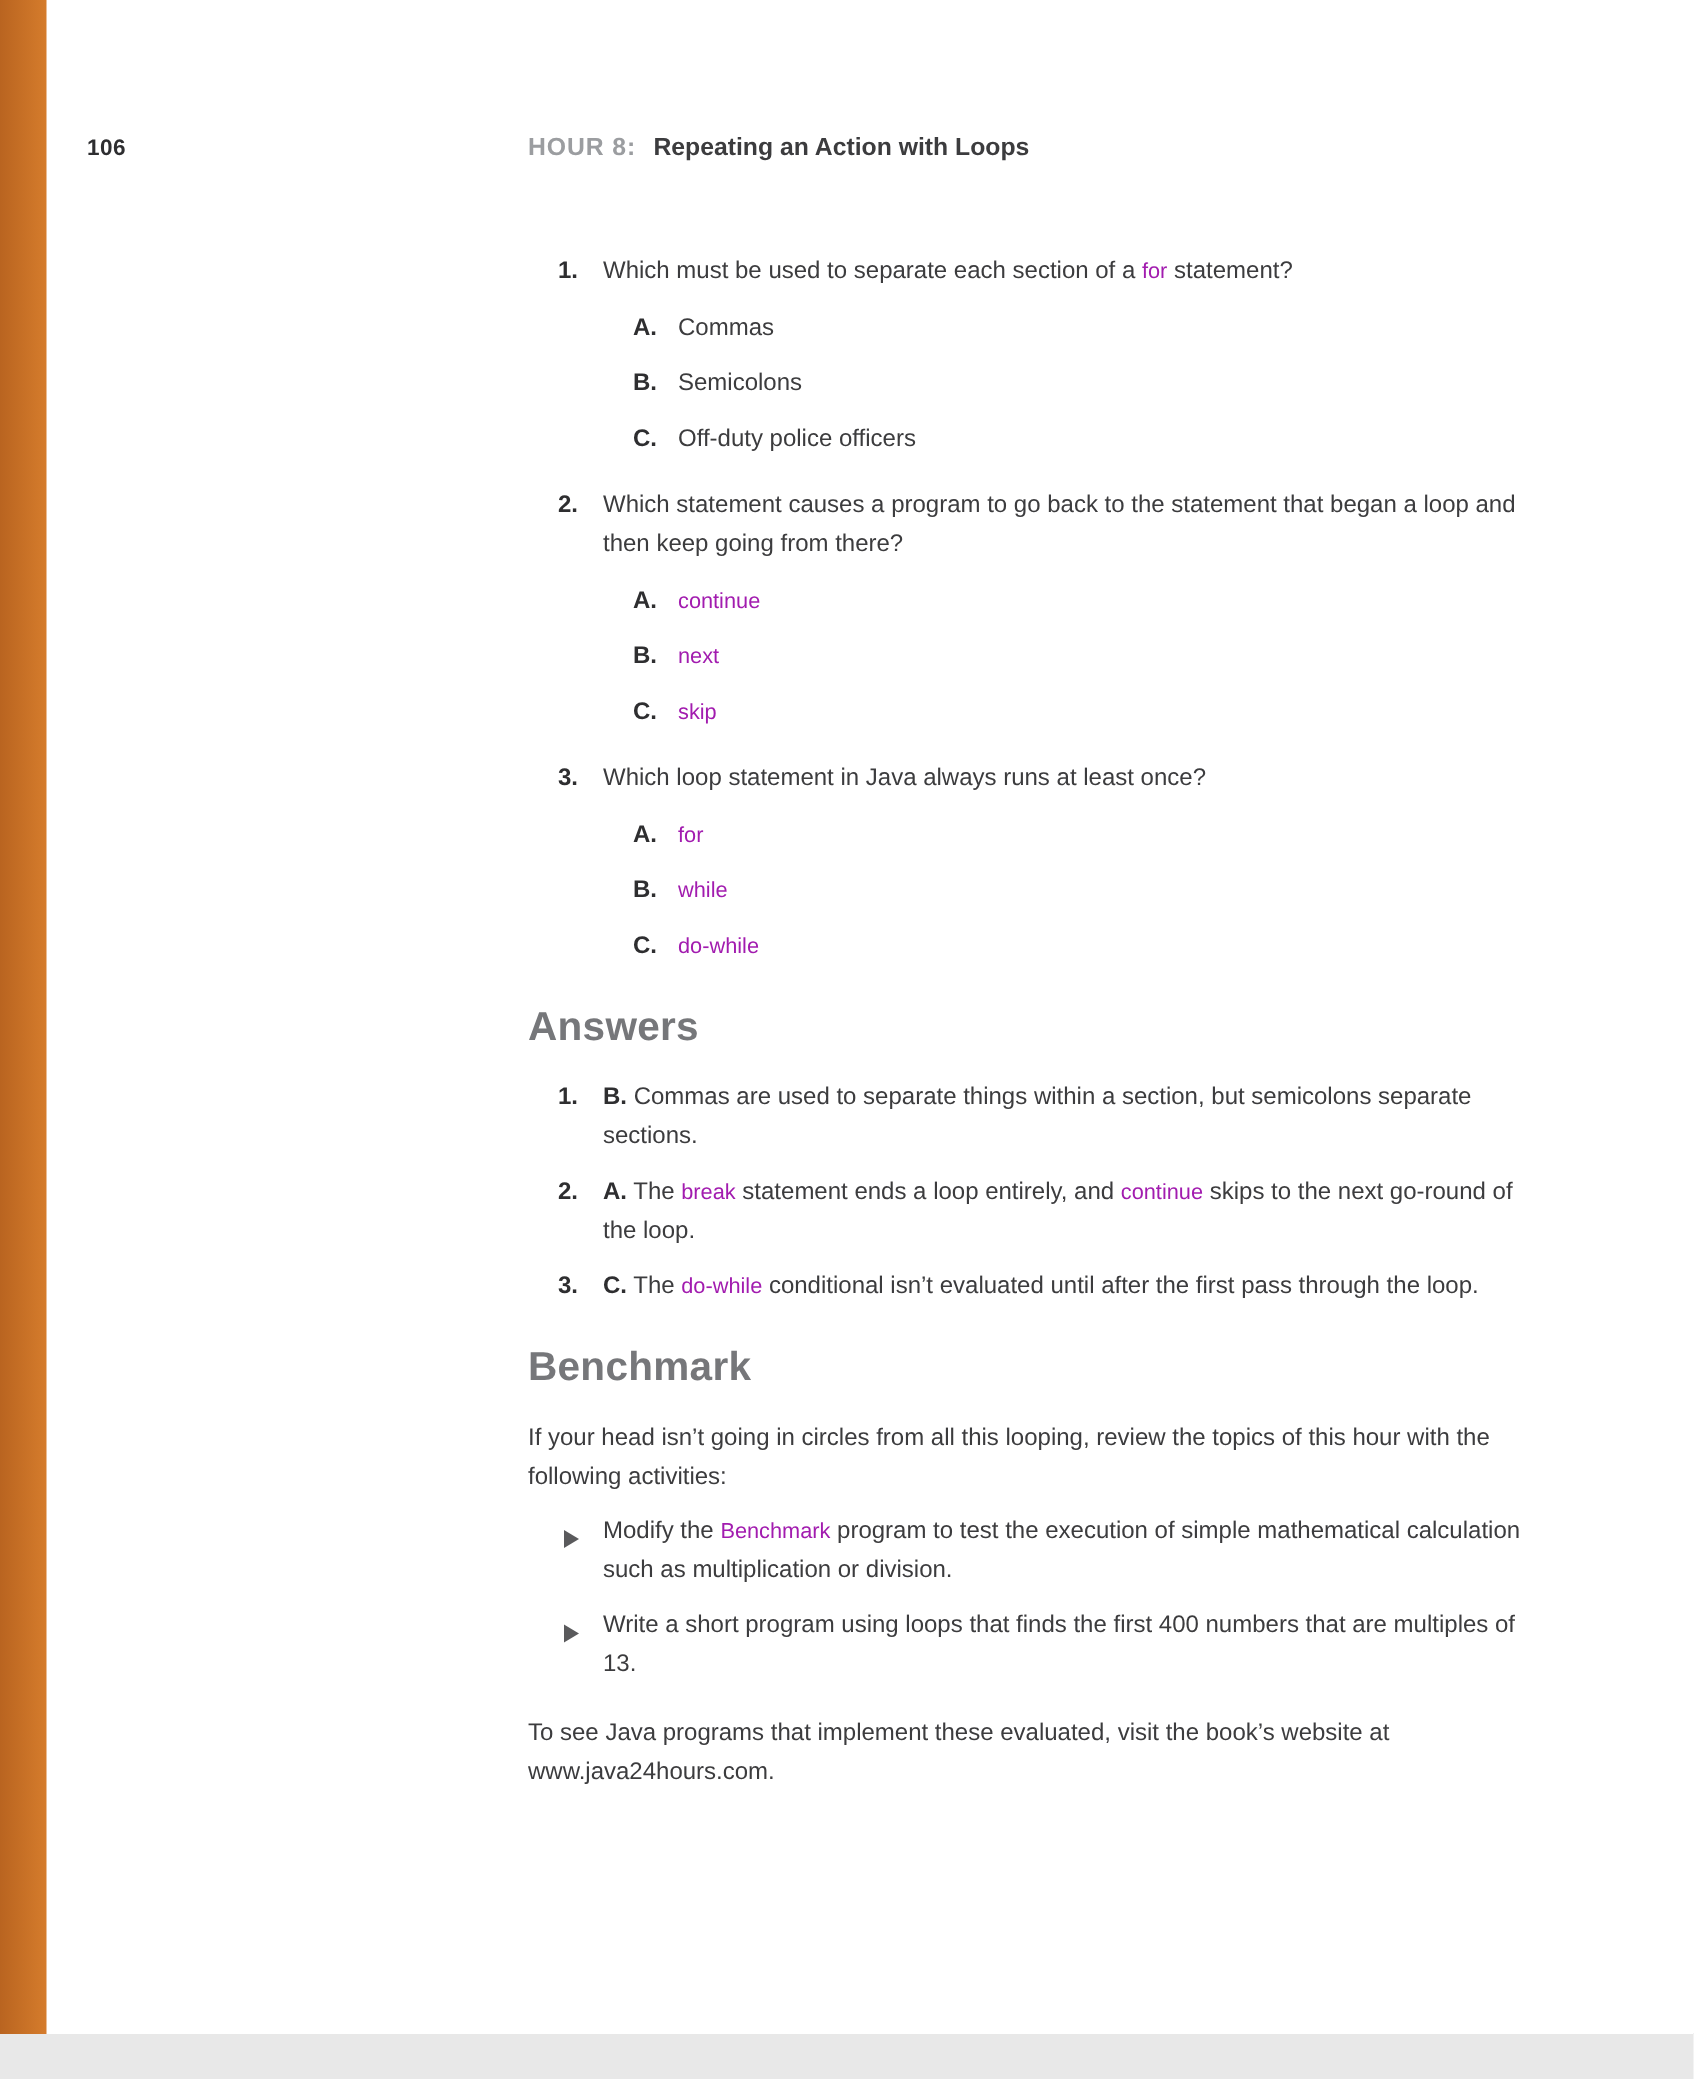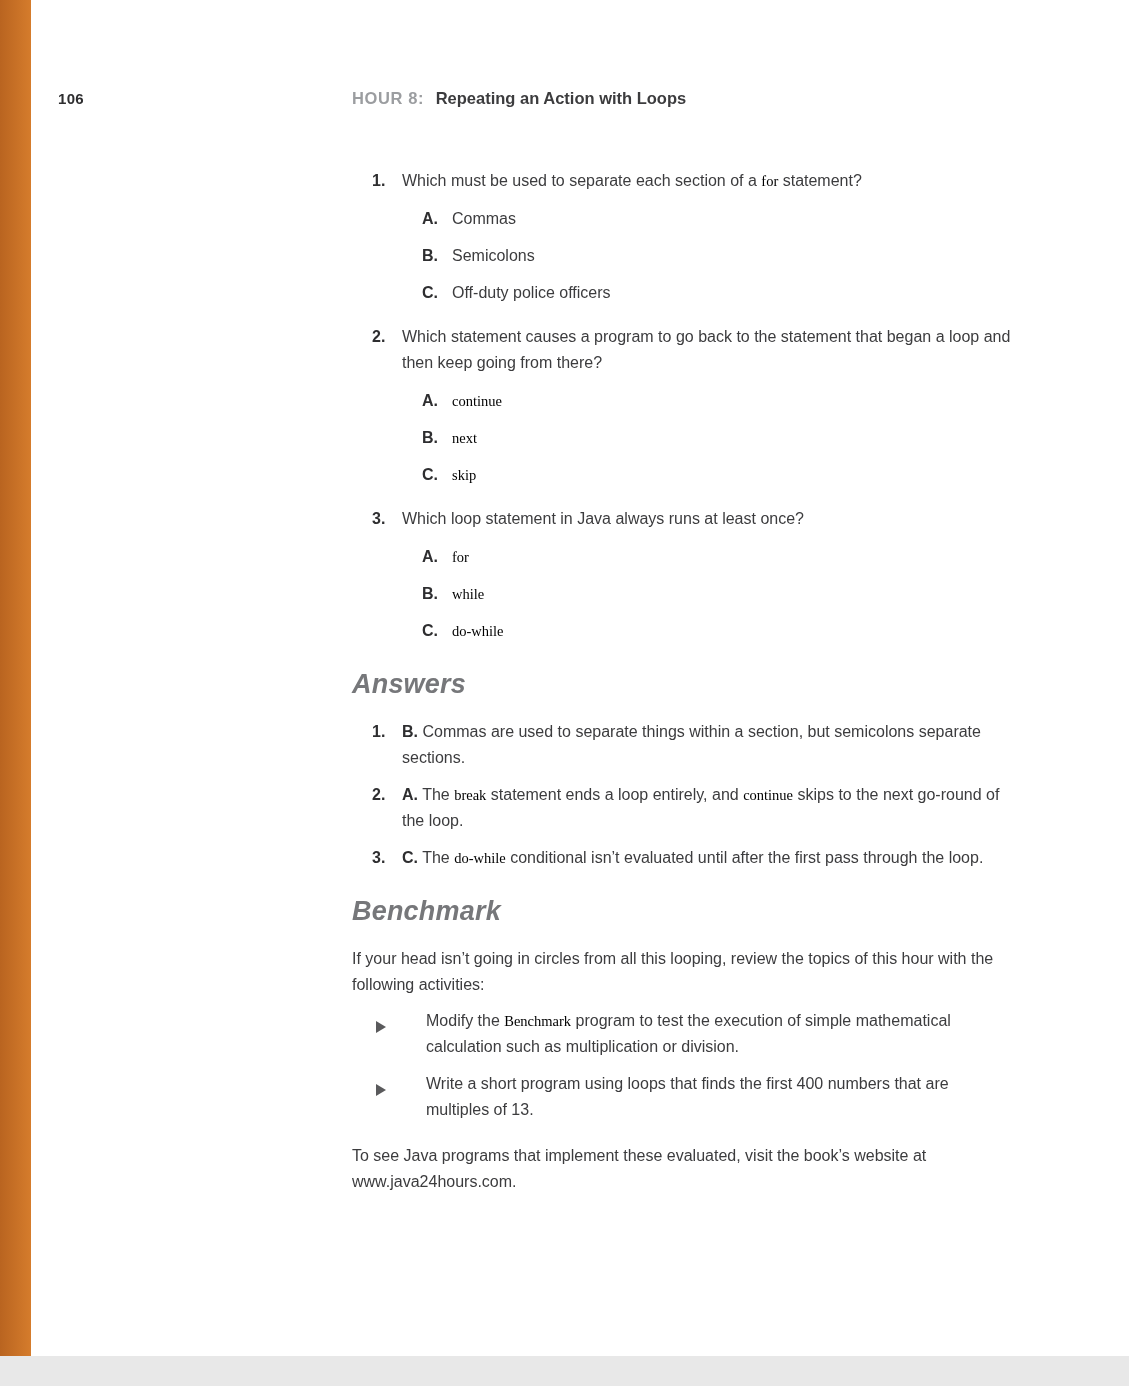--- a/index.html
+++ b/index.html
@@ -47,21 +47,21 @@
   }
   .section-heading {
     font-family: "Liberation Sans", sans-serif;
     font-size: 27px;
     line-height: 31px;
     font-weight: bold;
     color: #76777a;
     letter-spacing: 0.2px;
     margin: 0 0 19px 0;
   }
-  .section-heading.mt { margin-top: 25px; font-style: italic; }
+  .section-heading.mt { margin-top: 25px; }
 
   .question {
     display: flex;
     margin: 0 0 12px 20px;
   }
   .q-num {
     flex: none;
     width: 30px;
     font-weight: bold;
     color: #2e2e30;
@@ -105,28 +105,28 @@
     width: 26px;
     padding-top: 7px;
   }
   .tri {
     display: inline-block;
     width: 0; height: 0;
     border-left: 10px solid #5a5a5c;
     border-top: 6px solid transparent;
     border-bottom: 6px solid transparent;
   }
-  .act-text { flex: 1; margin-left: 24px; }
+  .act-text { flex: 1; }
 
   .seg-plain { }
   .seg-bold { font-weight: bold; color: #2e2e30; }
   .seg-code {
-    font-family: Liberation Serif, serif;
+    font-family: Liberation Sans, sans-serif;
     font-size: 14.5px;
-    color: #000000;
+    color: #a21caf;
   }
 </style>
 </head>
 <body>
 
 <div class="page">
   <div class="spine"></div>
 
   <span class="folio">106</span>
 

